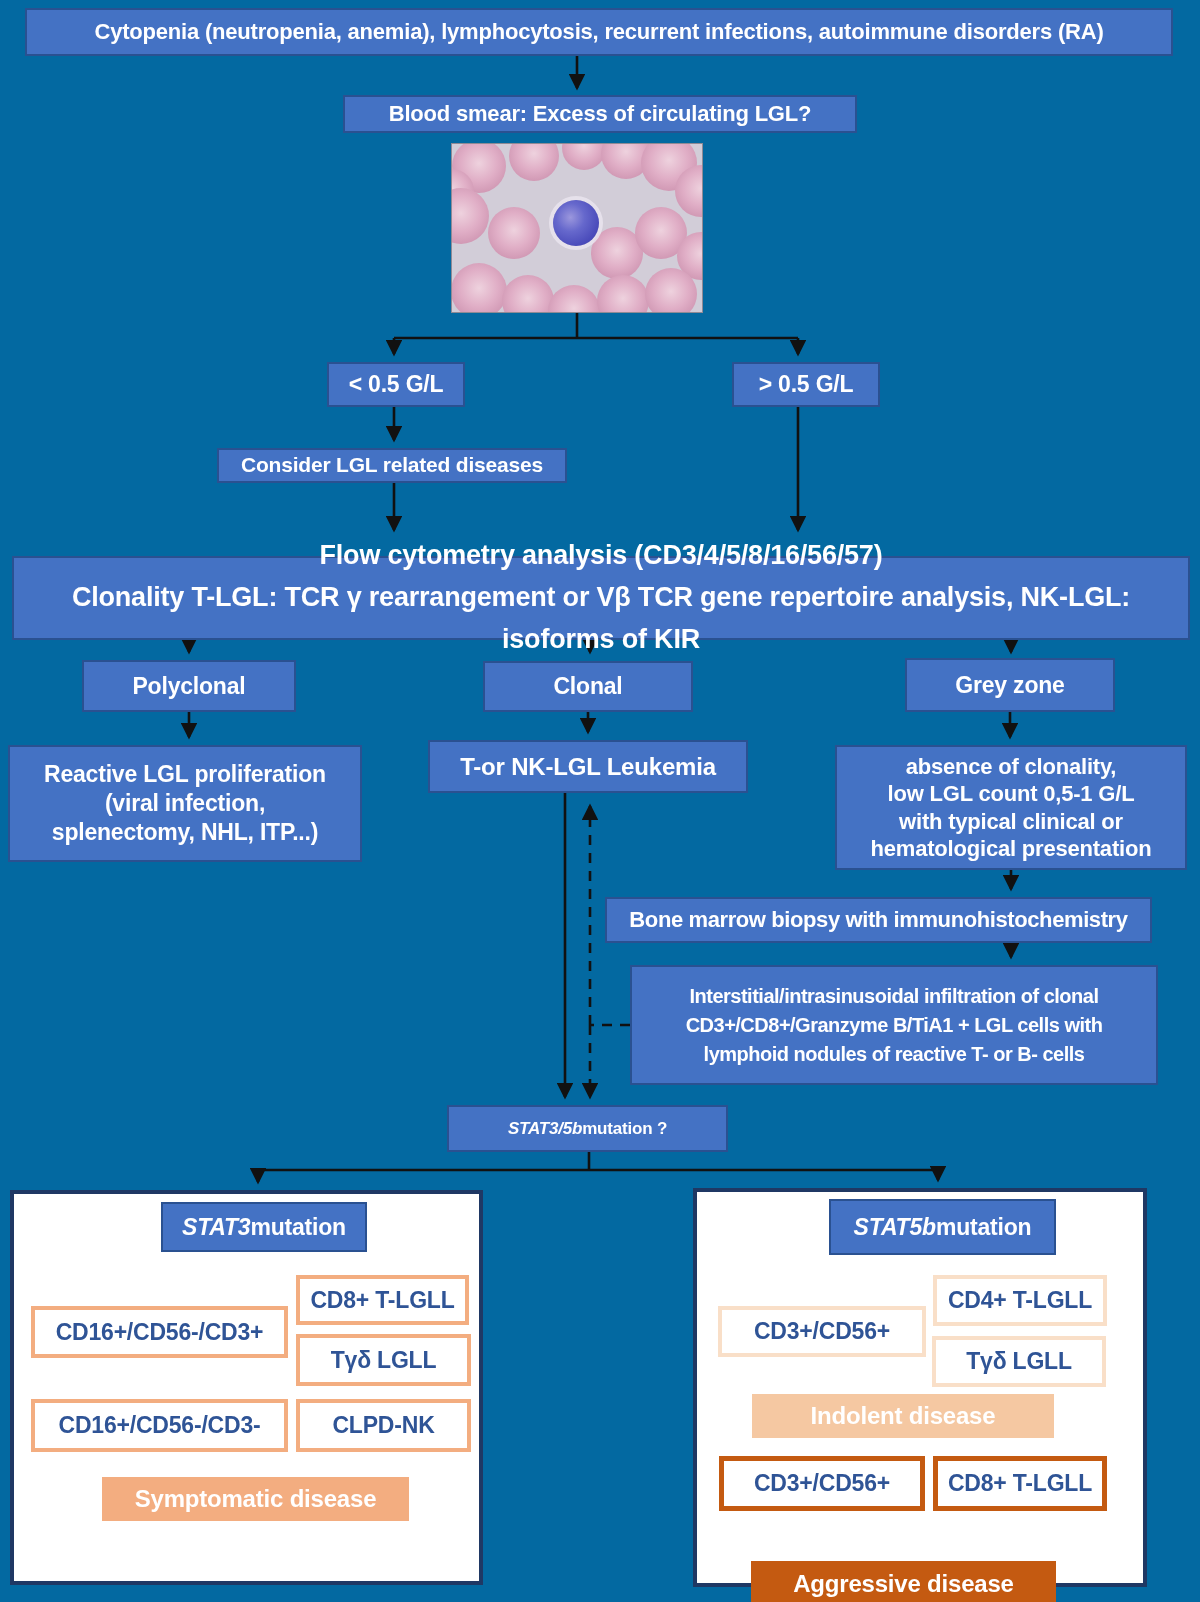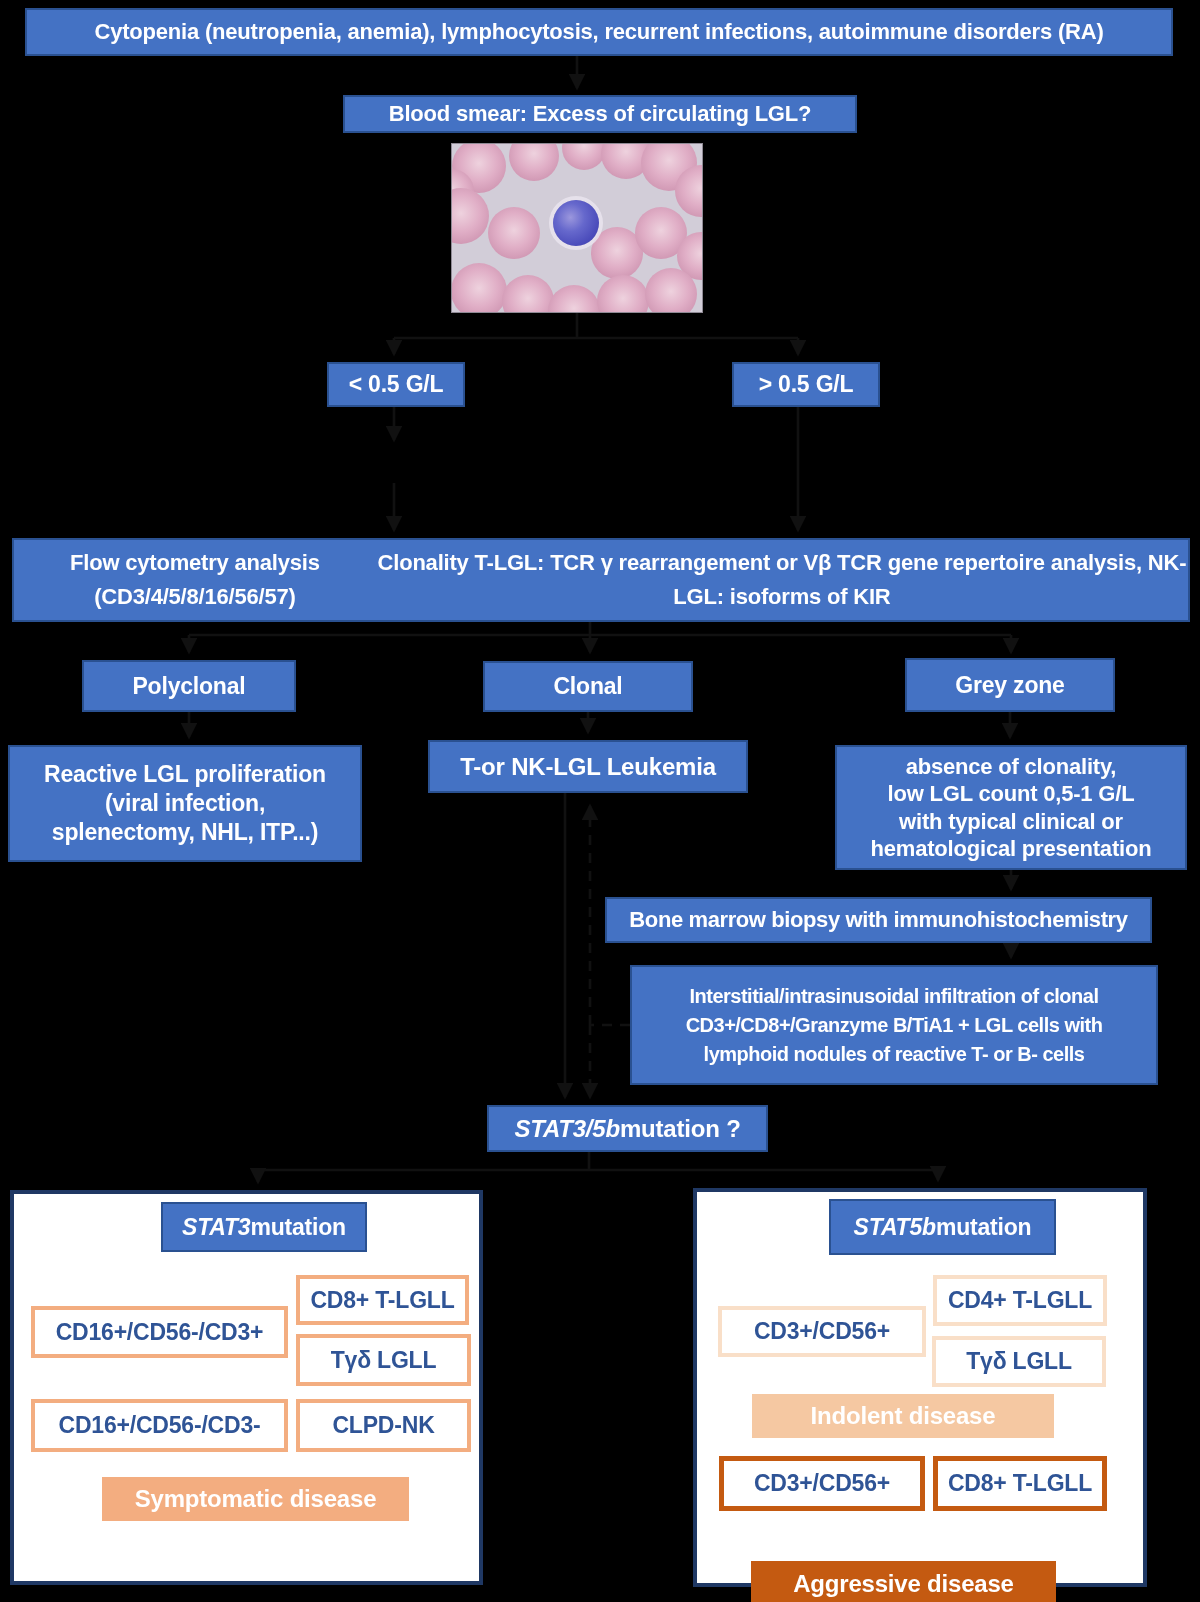--- a/index.html
+++ b/index.html
@@ -1,17 +1,17 @@
 <!DOCTYPE html>
 <html><head>
 <meta charset="utf-8">
 <style>
   html,body{margin:0;padding:0;background:#ffffff;}
   #stage{
-    position:relative;width:1200px;height:1602px;background:#000000;
+    position:relative;width:1200px;height:1602px;background:#0369a1;
     font-family:"Liberation Sans","DejaVu Sans",sans-serif;
     font-weight:bold;letter-spacing:-0.2px;overflow:hidden;
   }
   .abs{position:absolute;box-sizing:border-box;}
   .bluebox{
     background:#4472C4;border:2px solid #2A5191;color:#ffffff;
     display:flex;align-items:center;justify-content:center;text-align:center;
     white-space:pre-line;line-height:1.25;
   }
   .obox{
@@ -94,22 +94,23 @@
       <div class="rbc" style="left: 50px; top: 131px; width: 52px; height: 52px;"></div>
       <div class="rbc" style="left: 96px; top: 141px; width: 52px; height: 52px;"></div>
       <div class="rbc" style="left: 145px; top: 131px; width: 52px; height: 52px;"></div>
       <div class="rbc" style="left: 193px; top: 124px; width: 52px; height: 52px;"></div>
       <div class="wbc" style="left: 101px; top: 56px; width: 46px; height: 46px;"></div>
     </div>
 
   <div class="abs node bluebox" style="left:327px;top:362px;width:138px;height:45px;font-size:23px;">&lt; 0.5 G/L</div>
   <div class="abs node bluebox" style="left:732px;top:362px;width:148px;height:45px;font-size:23px;">&gt; 0.5 G/L</div>
 
+  <div class="abs node bluebox" style="left:217px;top:448px;width:350px;height:35px;font-size:21px;">Consider LGL related diseases</div>
 
-  <div class="abs node bluebox" style="left:12px;top:538px;width:1178px;height:84px;font-size:22px;flex-direction:row;line-height:1.55;">
+  <div class="abs node bluebox" style="left:12px;top:556px;width:1178px;height:84px;font-size:27px;flex-direction:column;line-height:1.55;">
     <span>Flow cytometry analysis (CD3/4/5/8/16/56/57)</span>
     <span>Clonality T-LGL: TCR γ rearrangement or Vβ TCR gene repertoire analysis, NK-LGL: isoforms of KIR</span>
   </div>
 
   <div class="abs node bluebox" style="left:82px;top:660px;width:214px;height:52px;font-size:23px;">Polyclonal</div>
   <div class="abs node bluebox" style="left:483px;top:661px;width:210px;height:51px;font-size:23px;">Clonal</div>
   <div class="abs node bluebox" style="left:905px;top:658px;width:210px;height:54px;font-size:23px;">Grey zone</div>
 
   <div class="abs node bluebox" style="left:428px;top:740px;width:320px;height:53px;font-size:24px;">T-or NK-LGL Leukemia</div>
   <div class="abs node bluebox" style="left:8px;top:745px;width:354px;height:117px;font-size:23px;">Reactive LGL proliferation
@@ -118,21 +119,21 @@
   <div class="abs node bluebox" style="left:835px;top:745px;width:352px;height:125px;font-size:22px;">absence of clonality,
 low LGL count 0,5-1 G/L
 with typical clinical or
 hematological presentation</div>
 
   <div class="abs node bluebox" style="left:605px;top:897px;width:547px;height:46px;font-size:22px;letter-spacing:-0.4px;">Bone marrow biopsy with immunohistochemistry</div>
   <div class="abs node bluebox" style="left:630px;top:965px;width:528px;height:120px;font-size:20px;letter-spacing:-0.5px;line-height:1.45;">Interstitial/intrasinusoidal infiltration of clonal
 CD3+/CD8+/Granzyme B/TiA1 + LGL cells with
 lymphoid nodules of reactive T- or B- cells</div>
 
-  <div class="abs node bluebox" style="left:447px;top:1105px;width:281px;height:47px;font-size:24px;margin-left:40px;">
+  <div class="abs node bluebox" style="left:447px;top:1105px;width:281px;height:47px;font-size:17px;">
     <span style="font-style:italic;">STAT3/5b</span><span> mutation ?</span>
   </div>
 
   <div class="abs node panel" style="left:10px;top:1190px;width:473px;height:395px;">
     <div class="abs bluebox" style="left:147px;top:8px;width:206px;height:50px;font-size:23px;">
       <span style="font-style:italic;">STAT3</span><span> mutation</span>
     </div>
     <div class="abs obox" style="left:282px;top:81px;width:173px;height:50px;border:4px solid #F3AD80;font-size:23px;">CD8+ T-LGLL</div>
     <div class="abs obox" style="left:17px;top:112px;width:257px;height:52px;border:4px solid #F3AD80;font-size:23px;">CD16+/CD56-/CD3+</div>
     <div class="abs obox" style="left:282px;top:140px;width:175px;height:52px;border:4px solid #F3AD80;font-size:23px;">Tγδ LGLL</div>

